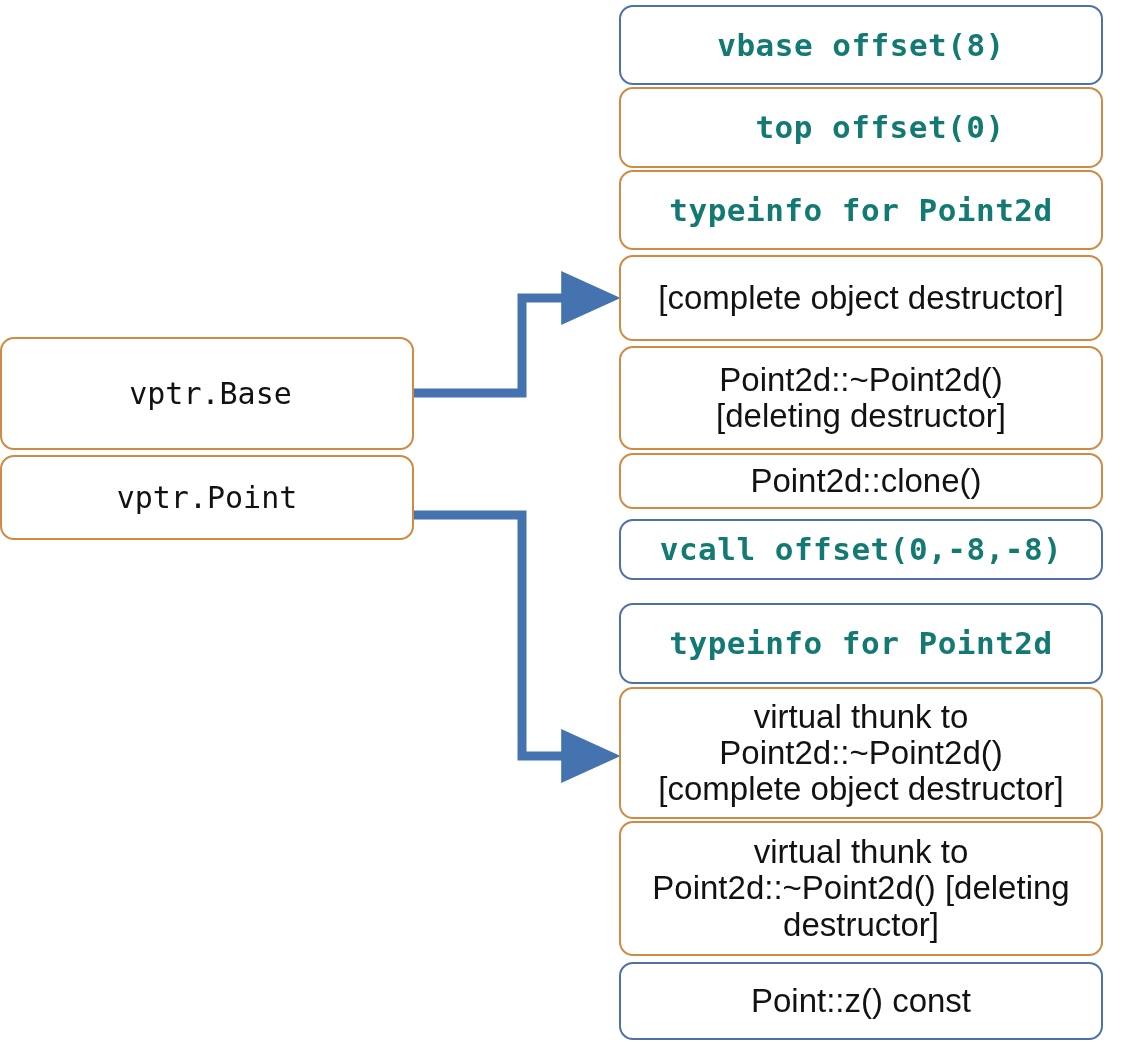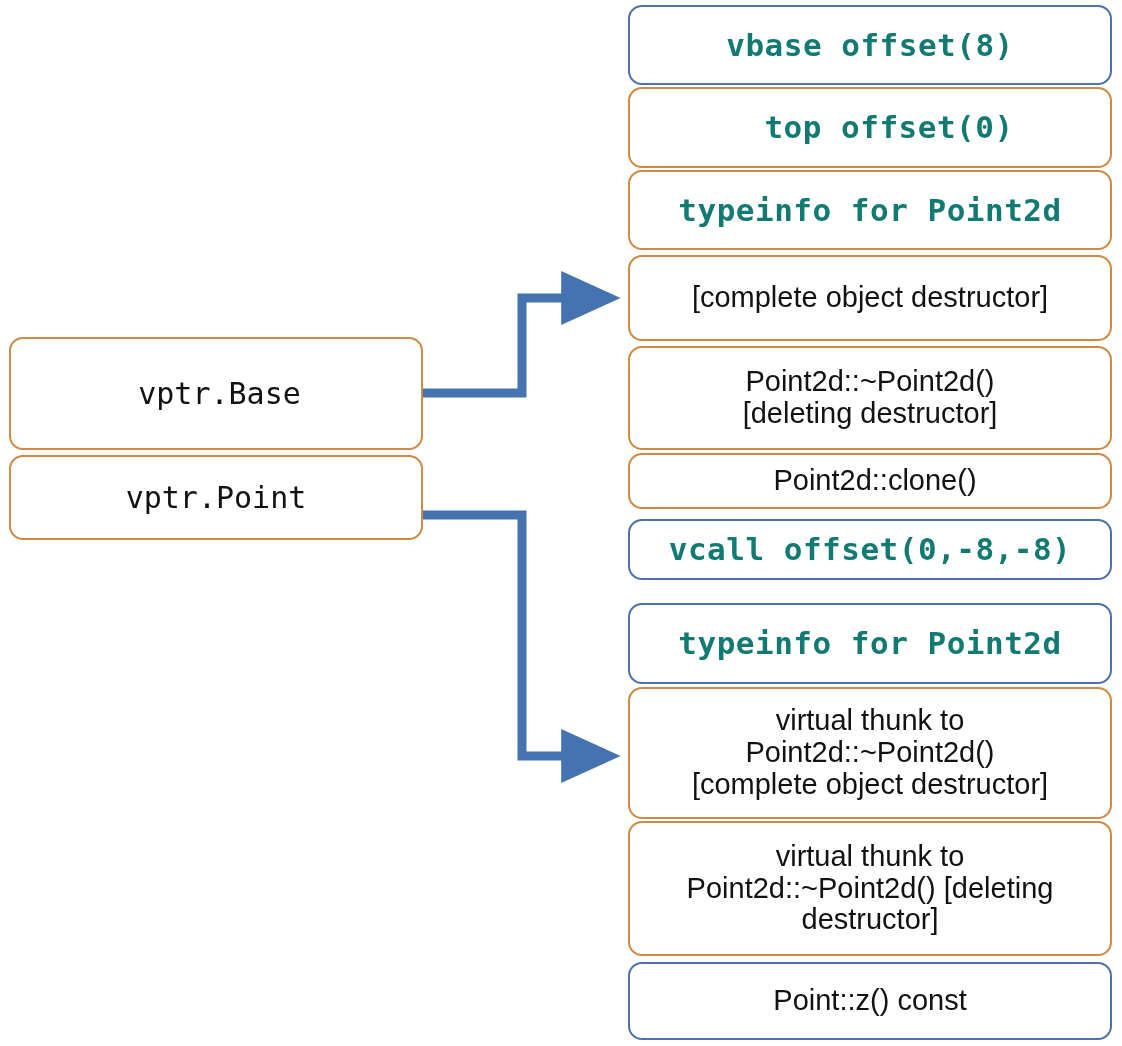--- a/index.html
+++ b/index.html
@@ -27,36 +27,35 @@
     position: absolute;
     box-sizing: border-box;
     border-radius: 14px;
     background: #ffffff;
     display: flex;
     align-items: center;
     justify-content: center;
     text-align: center;
     padding: 2px 10px;
     line-height: 1.10;
-    margin-left: 9px;
   }
   .b-orange { border: 2.5px solid #cf8a43; }
   .b-blue   { border: 2.5px solid #4d71a8; }
 
   .t-teal {
     color: #127a72;
     font-family: "DejaVu Sans Mono", "Liberation Mono", monospace;
     font-weight: bold;
     font-size: 31px;
     letter-spacing: 0.5px;
   }
   .t-black {
     color: #121212;
     font-family: "Liberation Sans", sans-serif;
-    font-size: 29px;
+    font-size: 33px;
   }
   .t-mono-black {
     color: #121212;
     font-family: "DejaVu Sans Mono", "Liberation Mono", monospace;
     font-size: 30px;
   }
 
   
   #left-col .vbox { left: 0px; width: 414px; }
 

